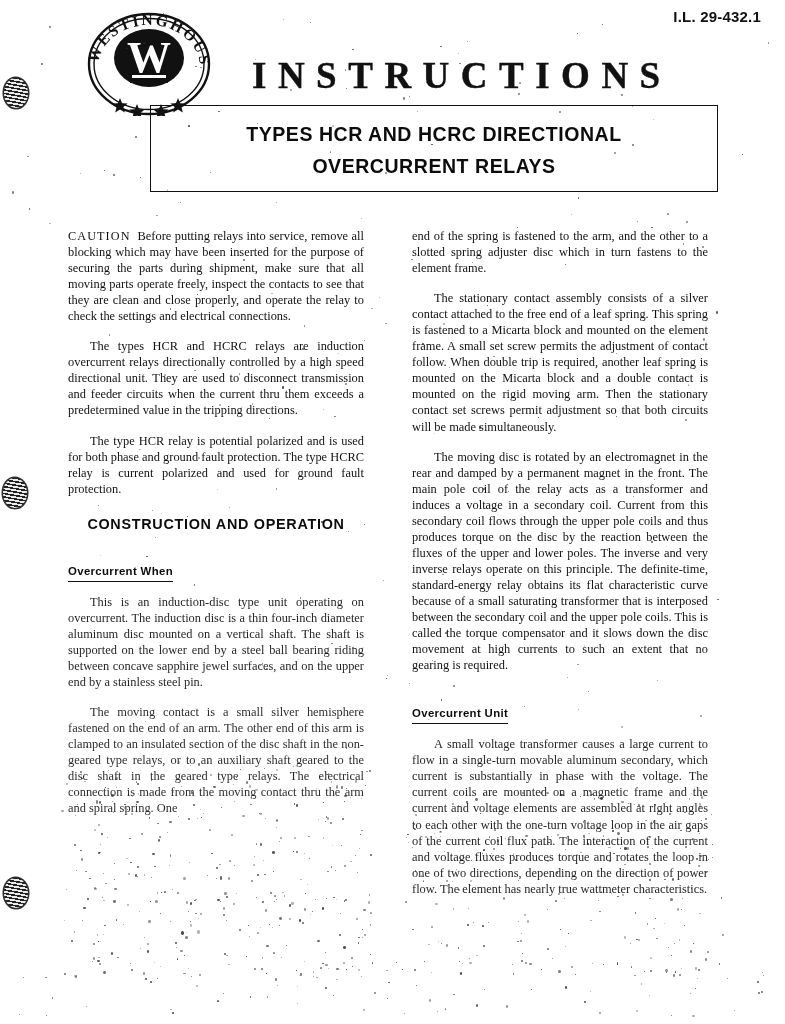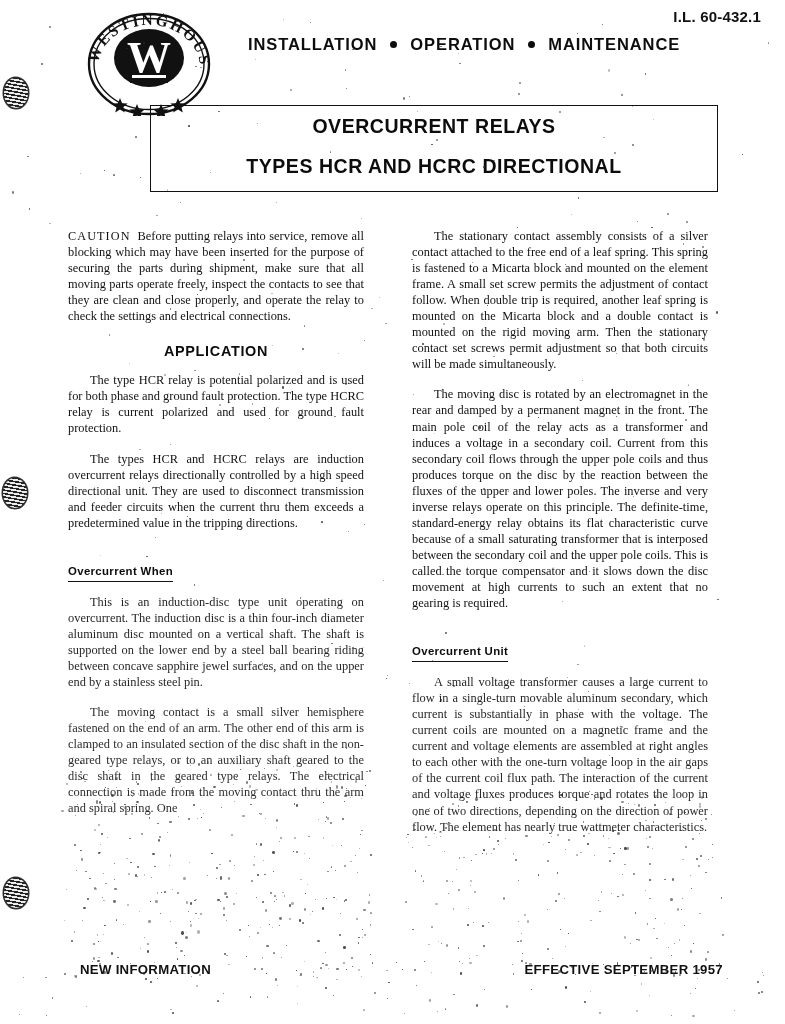--- a/index.html
+++ b/index.html
@@ -202,21 +202,21 @@
 </style>
 </head>
 <body>
 
 <div id="page">
 
   <div class="punch" style="left:4px; top:78px;"></div>
   <div class="punch" style="left:3px; top:478px;"></div>
   <div class="punch" style="left:4px; top:878px;"></div>
 
-  <div id="il-number">I.L. 60-432.1</div>
+  <div id="il-number">I.L. 29-432.1</div>
 
   <div id="logo">
     <svg viewBox="0 0 130 104" width="130" height="104" aria-hidden="true">
 
       <ellipse cx="65" cy="52" rx="60" ry="50" fill="none" stroke="#111" stroke-width="2.4"></ellipse>
       <ellipse cx="65" cy="52" rx="55" ry="45.5" fill="none" stroke="#111" stroke-width="1.4"></ellipse>
 
       <ellipse cx="65" cy="46" rx="35" ry="29" fill="#111"></ellipse>
 
       <text x="65" y="60" text-anchor="middle" font-family="'Liberation Serif', serif" font-size="44" font-weight="bold" fill="#ffffff">W</text>
@@ -233,64 +233,59 @@
 
       <g fill="#111">
         <polygon points="36,86 38.1,91.2 43.7,91.5 39.4,95.1 40.8,100.5 36,97.5 31.2,100.5 32.6,95.1 28.3,91.5 33.9,91.2"></polygon>
         <polygon points="53,92 55.1,97.2 60.7,97.5 56.4,101.1 57.8,106.5 53,103.5 48.2,106.5 49.6,101.1 45.3,97.5 50.9,97.2"></polygon>
         <polygon points="77,92 79.1,97.2 84.7,97.5 80.4,101.1 81.8,106.5 77,103.5 72.2,106.5 73.6,101.1 69.3,97.5 74.9,97.2"></polygon>
         <polygon points="94,86 96.1,91.2 101.7,91.5 97.4,95.1 98.8,100.5 94,97.5 89.2,100.5 90.6,95.1 86.3,91.5 91.9,91.2"></polygon>
       </g>
     </svg>
   </div>
 
-  <div id="hdr-line1">
-    <span>INSTALLATION</span><span class="dot"></span><span>OPERATION</span><span class="dot"></span><span>MAINTENANCE</span>
+
+  <div id="hdr-line2">INSTRUCTIONS</div>
+
+  <div id="title-box">
+    <div class="title-line" id="title-1">TYPES HCR AND HCRC DIRECTIONAL</div>
+    <div class="title-line" id="title-2">OVERCURRENT RELAYS</div>
   </div>
 
-
-  <div id="title-box">
-    <div class="title-line" id="title-2">OVERCURRENT RELAYS</div>
-    <div class="title-line" id="title-1">TYPES HCR AND HCRC DIRECTIONAL</div>
-  </div>
-
   <div id="body">
 
     <div class="col" id="col-left">
 
       <p class="noindent"><span class="caution-label">CAUTION</span>&nbsp;&nbsp;<span>Before putting relays into service, remove all blocking which may have been inserted for the purpose of securing the parts during shipment, make sure that all moving parts operate freely, inspect the contacts to see that they are clean and close properly, and operate the relay to check the settings and electrical connections.</span></p>
 
-      <h2 class="sec">APPLICATION</h2>
-
+
+      <p>The types HCR and HCRC relays are induction overcurrent relays directionally controlled by a high speed directional unit. They are used to disconnect transmission and feeder circuits when the current thru them exceeds a predetermined value in the tripping directions.</p>
       <p>The type HCR relay is potential polarized and is used for both phase and ground fault protection. The type HCRC relay is current polarized and used for ground fault protection.</p>
-      <p>The types HCR and HCRC relays are induction overcurrent relays directionally controlled by a high speed directional unit. They are used to disconnect transmission and feeder circuits when the current thru them exceeds a predetermined value in the tripping directions.</p>
-
+
+      <h2 class="sec">CONSTRUCTION AND OPERATION</h2>
 
 
       <h3 class="sub">Overcurrent When</h3>
 
       <p class="faded-1">This is an induction-disc type unit operating on overcurrent. The induction disc is a thin four-inch diameter aluminum disc mounted on a vertical shaft. The shaft is supported on the lower end by a steel ball bearing riding between concave sapphire jewel surfaces, and on the upper end by a stainless steel pin.</p>
       <p class="faded-2">The moving contact is a small silver hemisphere fastened on the end of an arm. The other end of this arm is clamped to an insulated section of the disc shaft in the non-geared type relays, or to an auxiliary shaft geared to the disc shaft in the geared type relays. The electrical connection is made from the moving contact thru the arm and spiral spring. One</p>
     </div>
 
     <div class="col" id="col-right">
 
+      <p class="noindent">end of the spring is fastened to the arm, and the other to a slotted spring adjuster disc which in turn fastens to the element frame.</p>
       <p>The stationary contact assembly consists of a silver contact attached to the free end of a leaf spring. This spring is fastened to a Micarta block and mounted on the element frame. A small set screw permits the adjustment of contact follow. When double trip is required, another leaf spring is mounted on the Micarta block and a double contact is mounted on the rigid moving arm. Then the stationary contact set screws permit adjustment so that both circuits will be made simultaneously.</p>
       <p>The moving disc is rotated by an electromagnet in the rear and damped by a permanent magnet in the front. The main pole coil of the relay acts as a transformer and induces a voltage in a secondary coil. Current from this secondary coil flows through the upper pole coils and thus produces torque on the disc by the reaction between the fluxes of the upper and lower poles. The inverse and very inverse relays operate on this principle. The definite-time, standard-energy relay obtains its flat characteristic curve because of a small saturating transformer that is interposed between the secondary coil and the upper pole coils. This is called the torque compensator and it slows down the disc movement at high currents to such an extent that no gearing is required.</p>
 
       <h3 class="sub">Overcurrent Unit</h3>
 
       <p class="faded-1">A small voltage transformer causes a large current to flow in a single-turn movable aluminum secondary, which current is substantially in phase with the voltage. The current coils are mounted on a magnetic frame and the current and voltage elements are assembled at right angles to each other with the one-turn voltage loop in the air gaps of the current coil flux path. The interaction of the current and voltage fluxes produces torque and rotates the loop in one of two directions, depending on the direction of power flow. The element has nearly true wattmeter characteristics.</p>
     </div>
   </div>
 
-  <div id="footer">
-    <div id="footer-left">NEW INFORMATION</div>
-    <div id="footer-right">EFFECTIVE SEPTEMBER 1957</div>
-  </div>
 
   <div id="noise">
       <div class="speckle" style="left: 264.6px; top: 909.3px; width: 2.2px; height: 2.7px; opacity: 0.49;"></div>
       <div class="speckle" style="left: 307.2px; top: 883.7px; width: 0.9px; height: 0.9px; opacity: 0.43;"></div>
       <div class="speckle" style="left: 152px; top: 852.5px; width: 2.6px; height: 2.6px; opacity: 0.76;"></div>
       <div class="speckle" style="left: 203.4px; top: 812.7px; width: 0.7px; height: 0.5px; opacity: 0.45;"></div>
       <div class="speckle" style="left: 239px; top: 929.2px; width: 2.3px; height: 2.3px; opacity: 0.7;"></div>
       <div class="speckle" style="left: 192.9px; top: 803.7px; width: 2px; height: 1.9px; opacity: 0.82;"></div>
       <div class="speckle" style="left: 362.4px; top: 936.9px; width: 0.8px; height: 0.8px; opacity: 0.63;"></div>
       <div class="speckle" style="left: 129.1px; top: 837.5px; width: 2.4px; height: 1.7px; opacity: 0.74;"></div>

